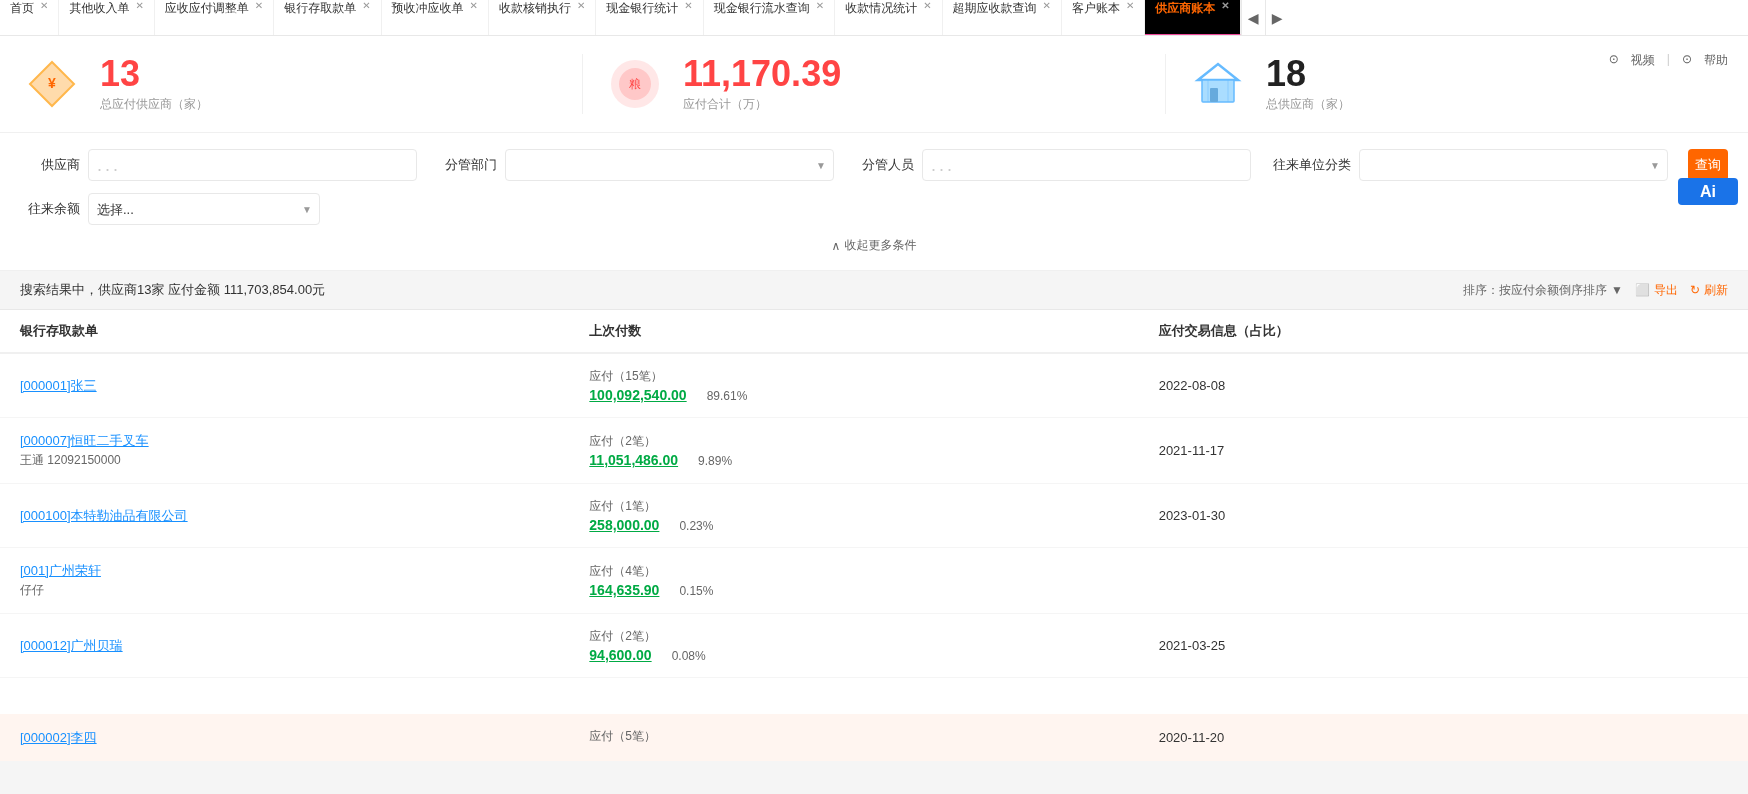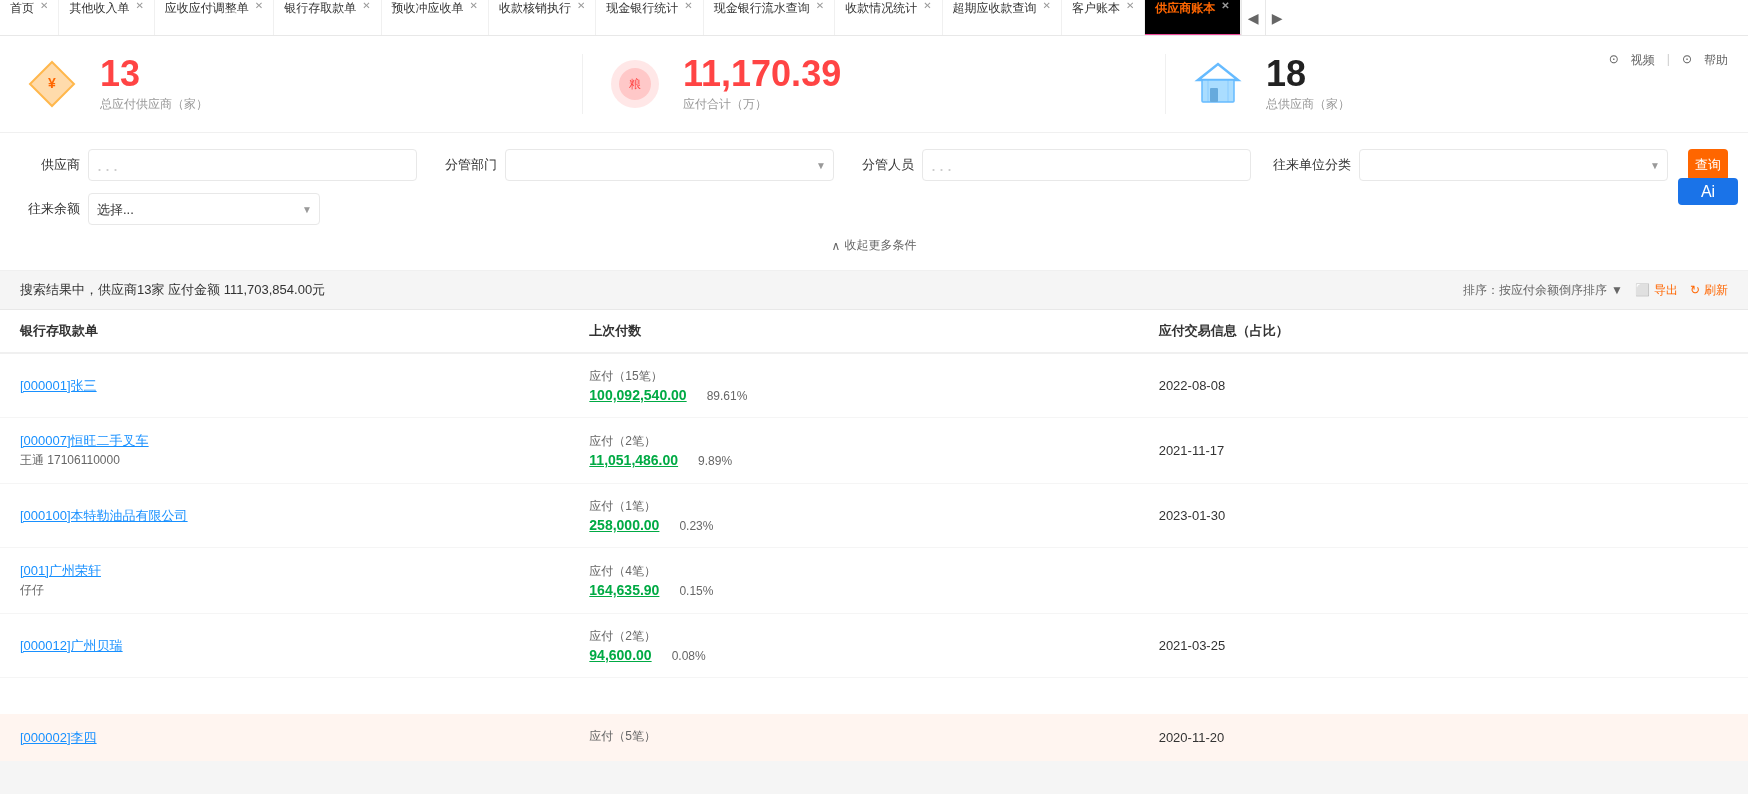--- a/index.html
+++ b/index.html
@@ -257,21 +257,21 @@
       </div>
     </div>
     <div>
       <span class="last-pay">2022-08-08</span>
     </div>
   </div>
 
   <div class="table-row">
     <div>
       <div><a class="supplier-link">[000007]恒旺二手叉车</a></div>
-      <div class="supplier-sub">王通  17106110000</div>
+      <div class="supplier-sub">王通  12092150000</div>
     </div>
     <div>
       <div class="tx-label">应付（2笔）</div>
       <div class="tx-row">
         <span class="tx-amount">11,051,486.00</span>
         <span class="tx-percent">9.89%</span>
       </div>
     </div>
     <div>
       <span class="last-pay">2021-11-17</span>
@@ -333,15 +333,15 @@
     </div>
     <div>
       <div class="tx-label">应付（5笔）</div>
     </div>
     <div>
       <span class="last-pay">2020-11-20</span>
     </div>
   </div>
 </div>
 
-<div style="position:fixed;right:10px;top:178px;width:60px;height:27px;background:#1a73e8;border-radius:4px;display:flex;align-items:center;justify-content:center;color:#fff;font-size:16px;font-weight:normal;cursor:pointer;z-index:100;">
+<div style="position:fixed;right:10px;top:178px;width:60px;height:27px;background:#1a73e8;border-radius:4px;display:flex;align-items:center;justify-content:center;color:#fff;font-size:16px;font-weight:bold;cursor:pointer;z-index:100;">
   <span>Ai</span>
 </div>
 
 </body></html>

